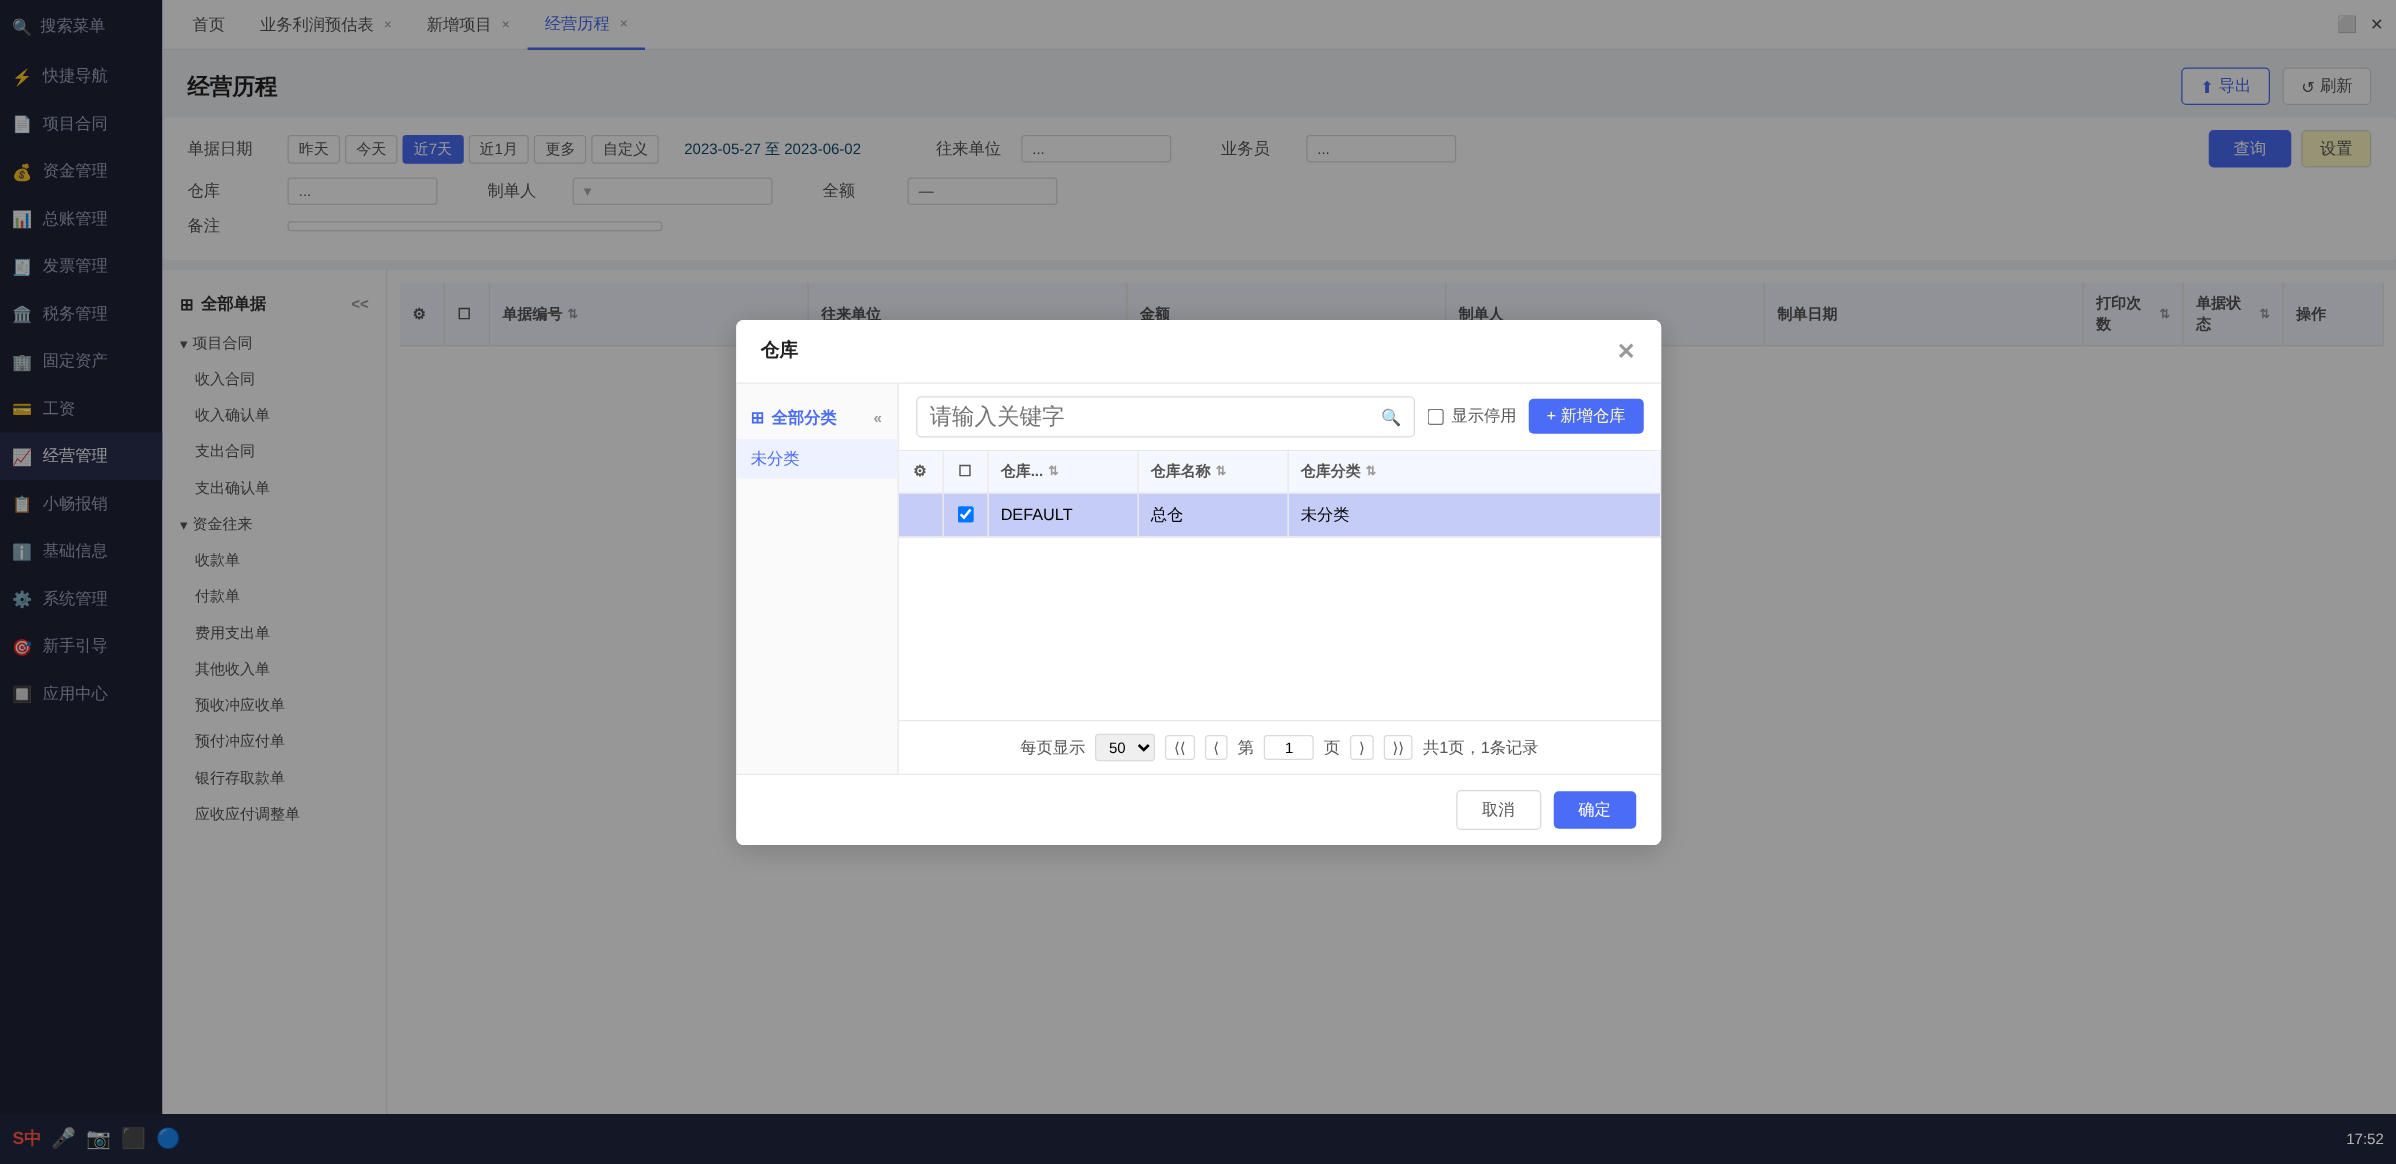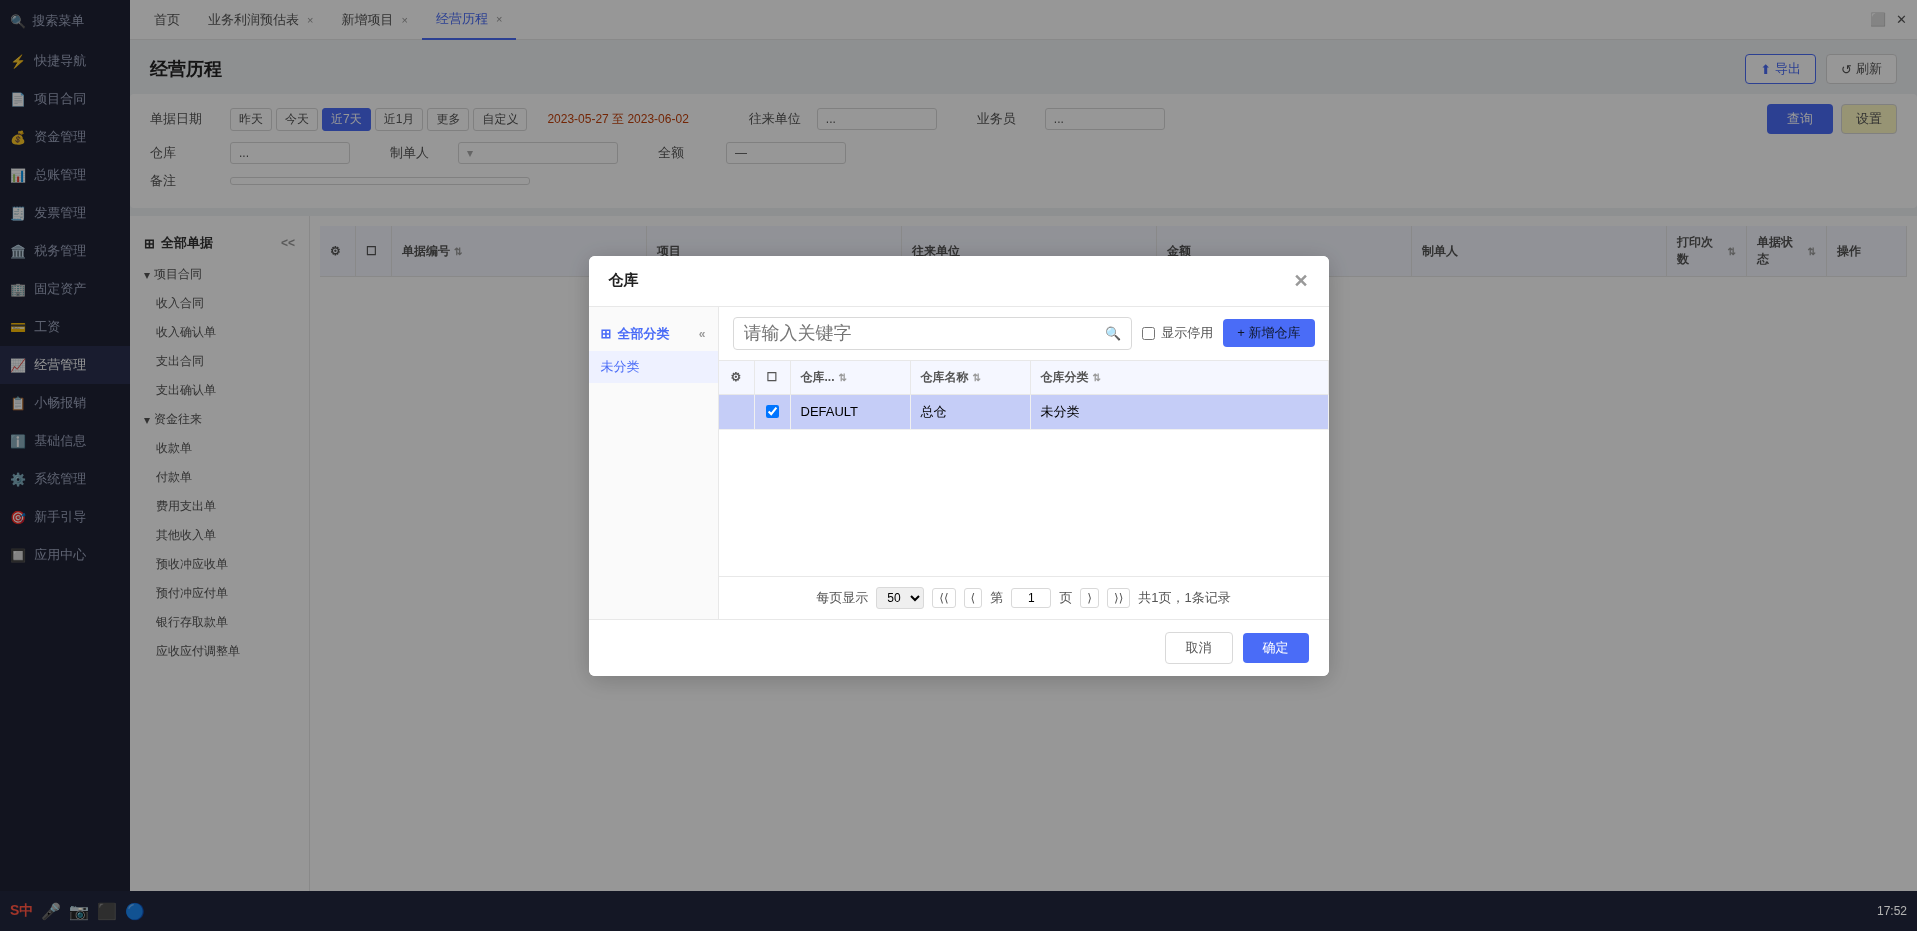--- a/index.html
+++ b/index.html
@@ -155,21 +155,21 @@
       border: 1px solid #d9d9d9;
       background: #fff;
       color: #555;
       font-size: 12px;
     }
     .filter-btn.active {
       background: #4a6cf7;
       color: #fff;
       border-color: #4a6cf7;
     }
-    .filter-date-range { color: #c2410c; font-size: 12px; }
+    .filter-date-range { color: #0c4a6e; font-size: 12px; }
     .filter-select {
       border: 1px solid #d9d9d9;
       border-radius: 3px;
       padding: 3px 8px;
       color: #555;
       font-size: 12px;
       min-width: 120px;
       cursor: pointer;
       display: flex;
       align-items: center;
@@ -435,21 +435,21 @@
     .modal-checkbox-row {
       display: flex;
       align-items: center;
       gap: 6px;
       font-size: 13px;
       color: #555;
     }
     .btn-add-warehouse {
       padding: 5px 14px;
       background: #4a6cf7;
-      color: #0f172a;
+      color: #fef9c3;
       border: none;
       border-radius: 4px;
       cursor: pointer;
       font-size: 13px;
       display: flex;
       align-items: center;
       gap: 4px;
       white-space: nowrap;
     }
     .modal-table {
@@ -732,30 +732,30 @@
 
       <div class="table-area">
         <div class="table-header">
           <div class="table-header-cell" style="width:36px;">⚙</div>
           <div class="table-header-cell" style="width:36px;">☐</div>
           <div class="table-header-cell" style="flex:1;">
             <span>单据编号</span>
             <span class="sort-icon">⇅</span>
           </div>
           <div class="table-header-cell" style="flex:1;">
-            <span>项目</span>
-          </div>
-          <div class="table-header-cell" style="flex:1;">
             <span>往来单位</span>
           </div>
           <div class="table-header-cell" style="flex:1;">
             <span>金额</span>
           </div>
           <div class="table-header-cell" style="flex:1;">
             <span>制单人</span>
+          </div>
+          <div class="table-header-cell" style="flex:1;">
+            <span>制单日期</span>
           </div>
           <div class="table-header-cell" style="width:80px;">
             <span>打印次数</span>
             <span class="sort-icon">⇅</span>
           </div>
           <div class="table-header-cell" style="width:80px;">
             <span>单据状态</span>
             <span class="sort-icon">⇅</span>
           </div>
           <div class="table-header-cell" style="width:80px;">

